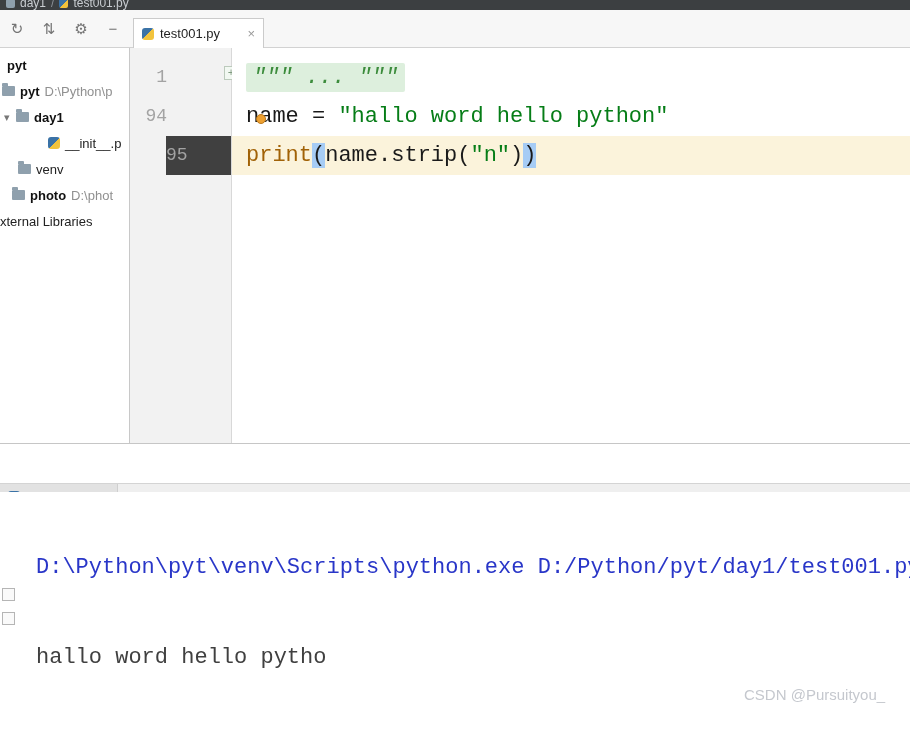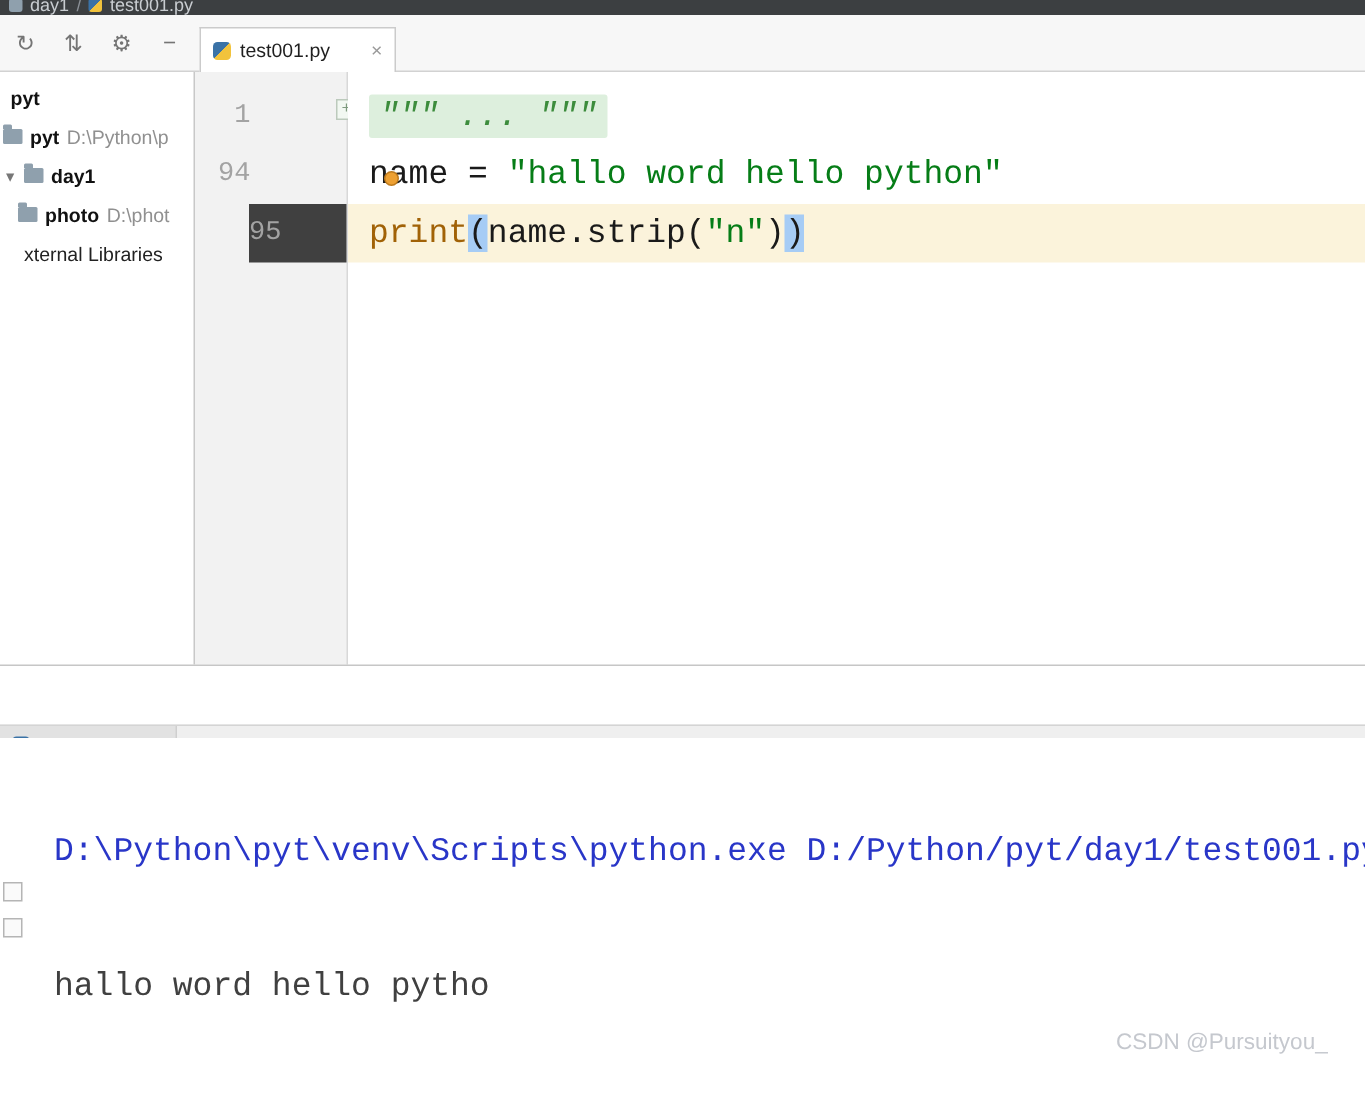--- a/index.html
+++ b/index.html
@@ -115,26 +115,34 @@
     <div class="tree-row" style="padding-left:2px">
       <span class="folder-ico"></span>
       <span class="t-label bold">pyt</span>
       <span class="t-path">D:\Python\p</span>
     </div>
     <div class="tree-row" style="padding-left:4px">
       <span class="chev">▾</span>
       <span class="folder-ico"></span>
       <span class="t-label bold">day1</span>
     </div>
+    <div class="tree-row" style="padding-left:48px">
+      <span class="pyicon"></span>
+      <span class="t-label">__init__.p</span>
+    </div>
+    <div class="tree-row" style="padding-left:18px">
+      <span class="folder-ico"></span>
+      <span class="t-label">venv</span>
+    </div>
     <div class="tree-row" style="padding-left:12px">
       <span class="folder-ico"></span>
       <span class="t-label bold">photo</span>
       <span class="t-path">D:\phot</span>
     </div>
-    <div class="tree-row" style="padding-left:16px">
+    <div class="tree-row" style="padding-left:0">
       <span class="t-label" style="margin-left:0">xternal Libraries</span>
     </div>
   </div>
 
   <div class="abs gutter">
     <div class="gut-row">1</div>
     <div class="gut-row">94</div>
     <div class="gut-row caret">95</div>
   </div>
   <div class="abs fold-marker">+</div>

